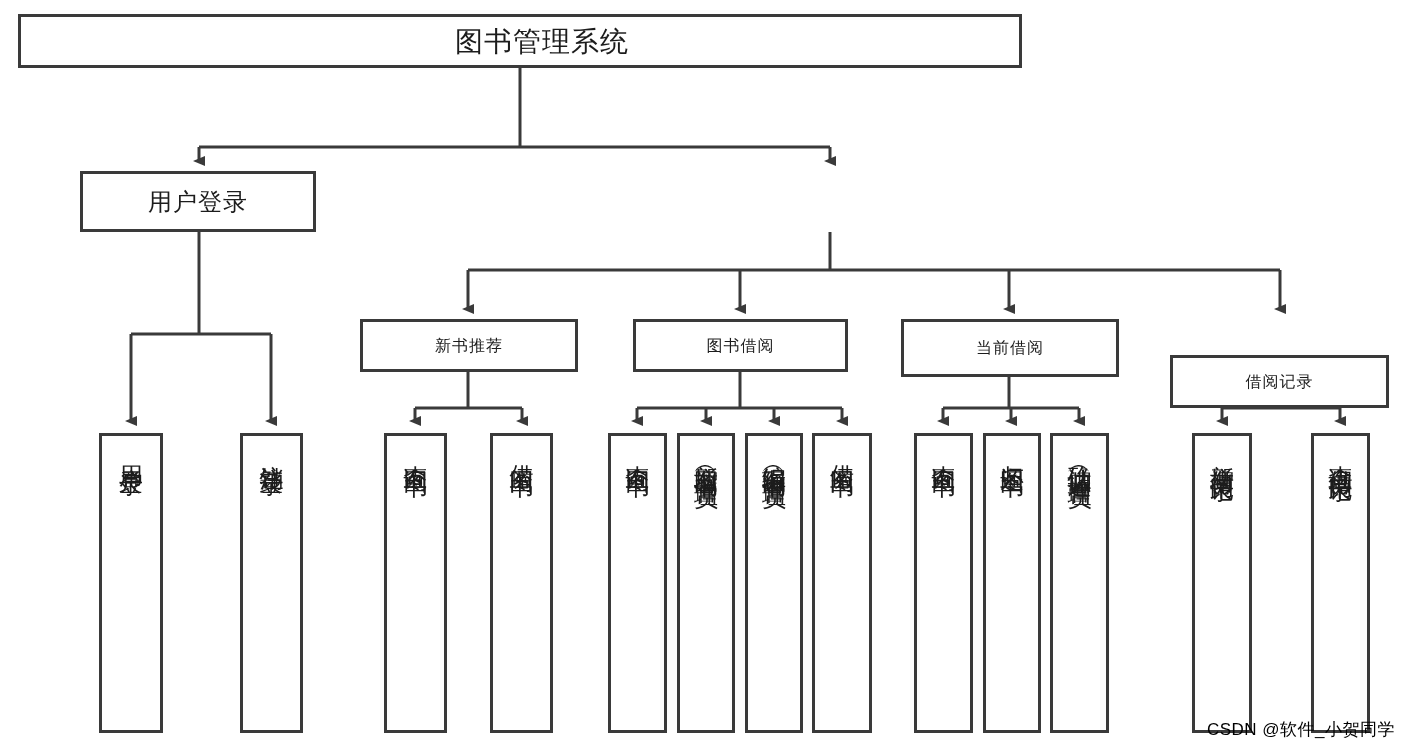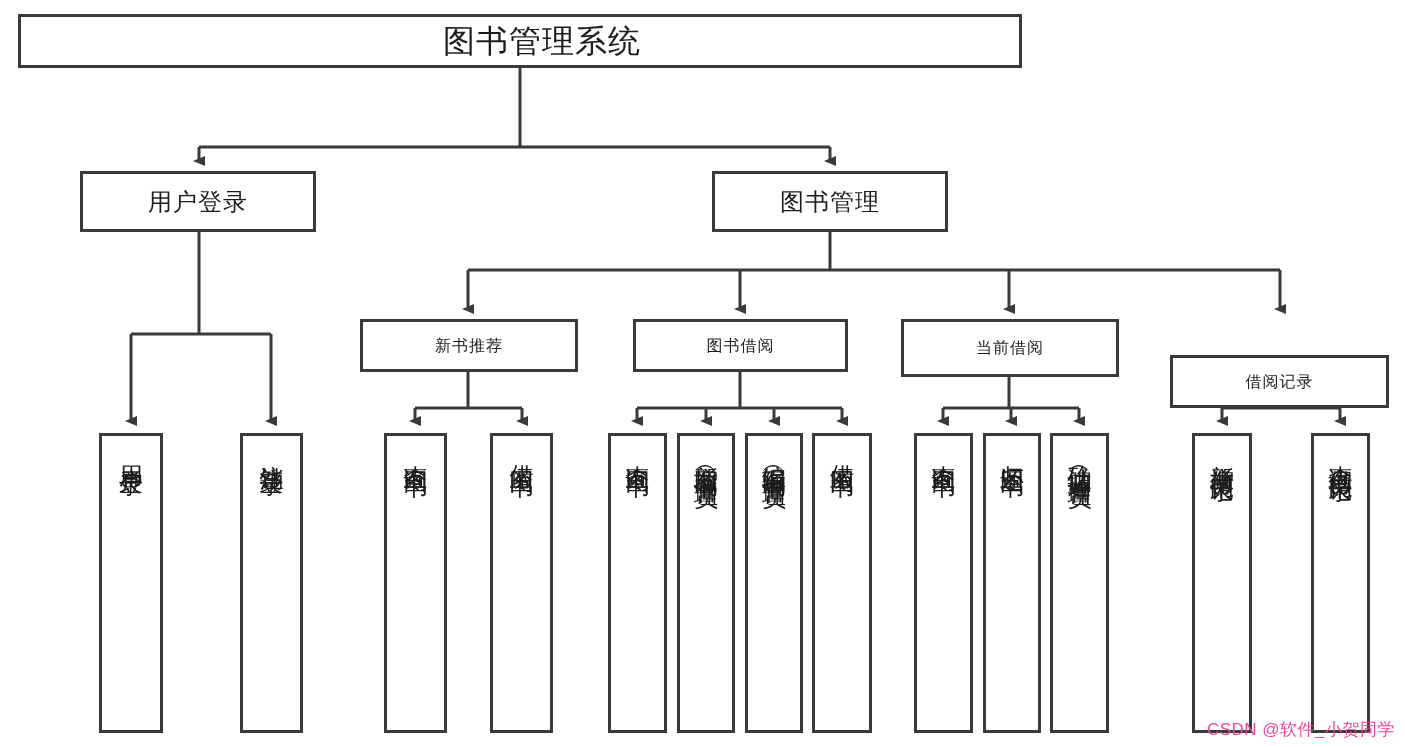--- a/index.html
+++ b/index.html
@@ -47,28 +47,28 @@
     padding-top: 10px;
   }
   .node.leaf .node-label {
     writing-mode: vertical-rl;
     text-orientation: upright;
     white-space: nowrap;
     letter-spacing: 3px;
     font-size: 24px;
     display: block;
   }
-  .node.root .node-label { font-size: 32px; margin-left: 44px; }
+  .node.root .node-label { font-size: 28px; margin-left: 44px; }
   .node.l2 .node-label { font-size: 24px; }
   .node.l3 .node-label { font-size: 16px; }
   .watermark {
     position: absolute;
     right: 10px;
     bottom: 6px;
-    color: #ec4899;
+    color: #000000;
     font-size: 17px;
     letter-spacing: 0.5px;
     z-index: 3;
     white-space: nowrap;
     text-align: right;
   }
 </style>
 </head>
 <body>
 
@@ -125,23 +125,20 @@
     </g>
   </svg>
 
   <div class="node root" style="left:18px; top:14px; width:1004px; height:54px;">
     <span class="node-label">图书管理系统</span>
   </div>
 
   <div class="node l2" style="left:80px; top:171px; width:236px; height:61px;">
     <span class="node-label">用户登录</span>
   </div>
-  <div class="node l2" style="left:712px; top:171px; width:236px; height:61px;">
-    <span class="node-label">图书管理</span>
-  </div>
 
   <div class="node l3" style="left:360px; top:319px; width:218px; height:53px;">
     <span class="node-label">新书推荐</span>
   </div>
   <div class="node l3" style="left:633px; top:319px; width:215px; height:53px;">
     <span class="node-label">图书借阅</span>
   </div>
   <div class="node l3" style="left:901px; top:319px; width:218px; height:58px;">
     <span class="node-label">当前借阅</span>
   </div>

